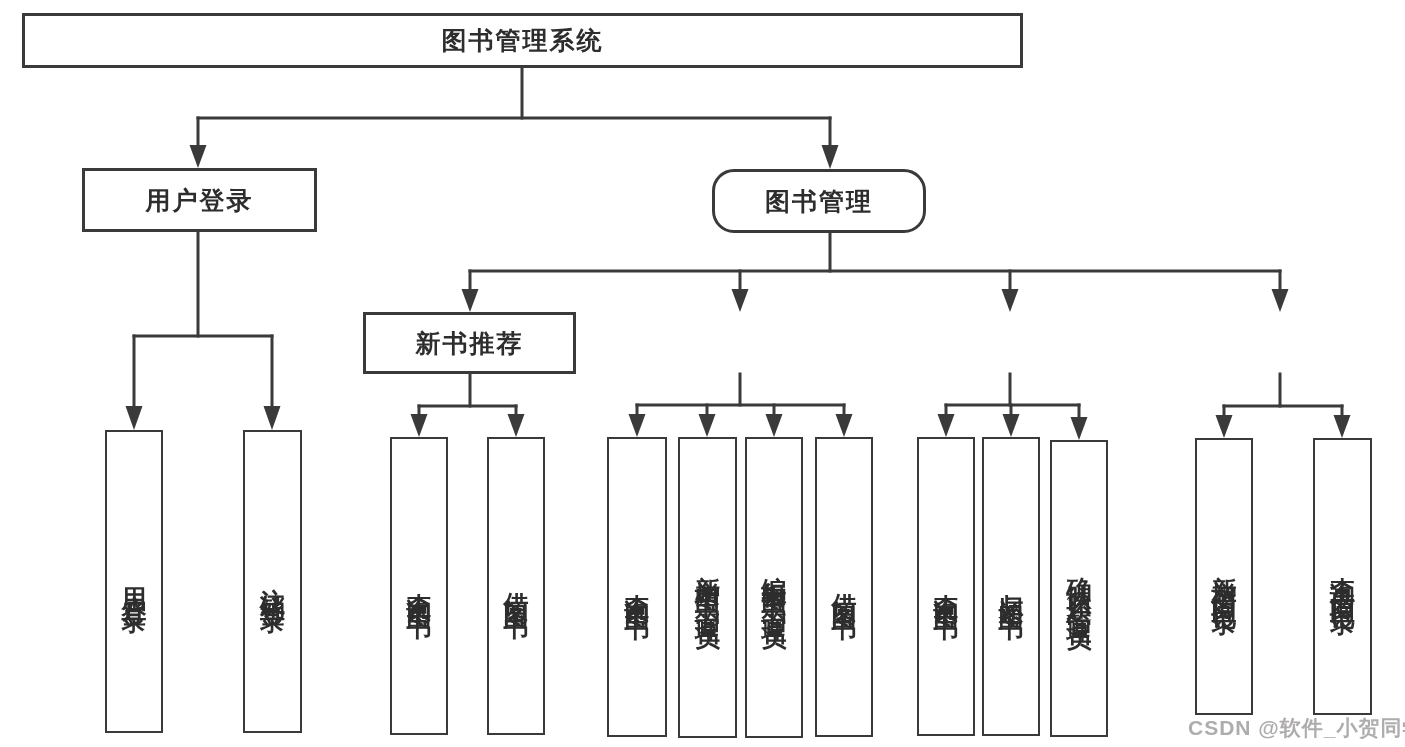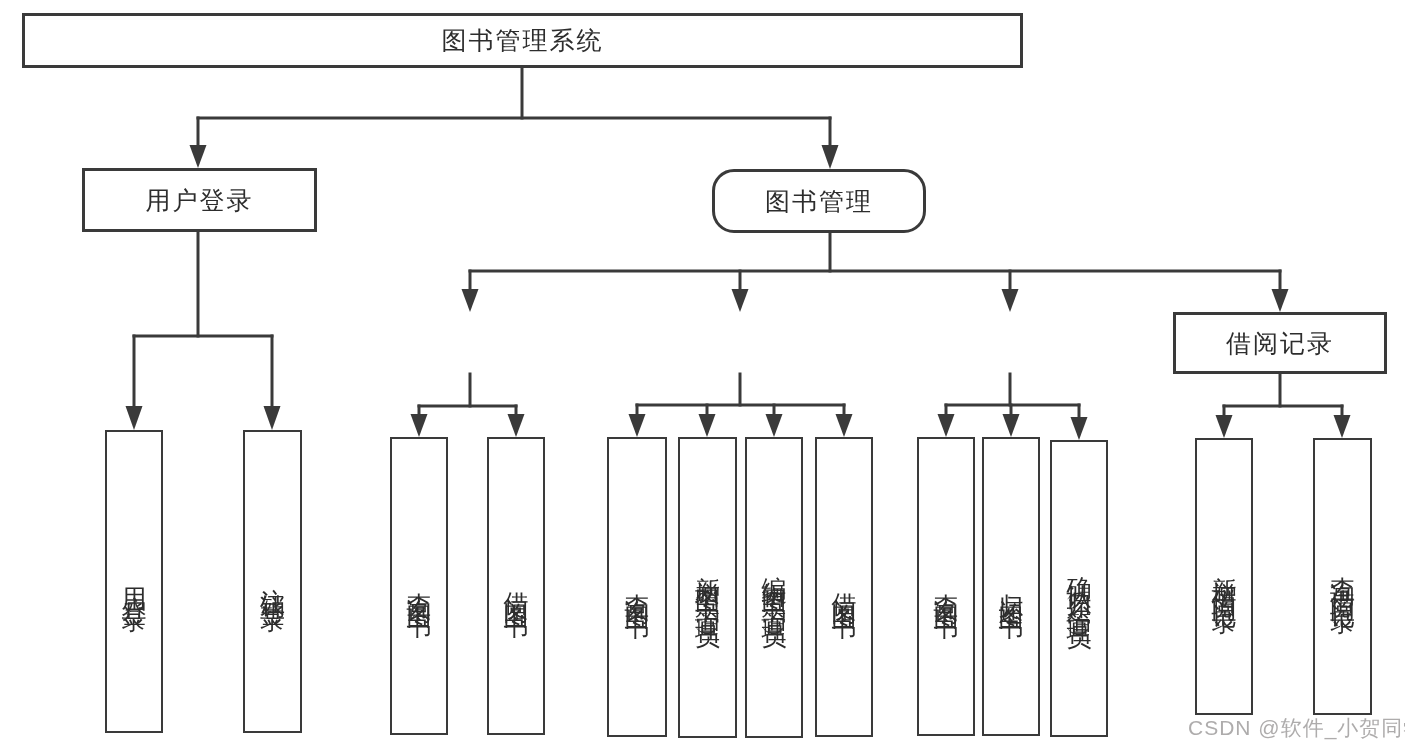--- a/index.html
+++ b/index.html
@@ -7,20 +7,21 @@
     padding: 0;
     background: #ffffff;
     font-family: "Liberation Sans", "DejaVu Sans", sans-serif;
   }
   #canvas {
     position: relative;
     width: 1405px;
     height: 747px;
     background: #ffffff;
     overflow: hidden;
+    font-weight: bold;
   }
   #connectors {
     position: absolute;
     left: 0; top: 0;
     width: 1405px;
     height: 747px;
   }
   .node {
     position: absolute;
     box-sizing: border-box;
@@ -127,21 +128,21 @@
       <line x1="1342" y1="406" x2="1342" y2="416"></line>
       <polygon points="1333.5,415 1350.5,415 1342,438" stroke="none"></polygon>
     </g>
   </svg>
 
   <div class="node" style="left:22px; top:13px; width:1001px; height:55px;">图书管理系统</div>
 
   <div class="node" style="left:82px; top:168px; width:235px; height:64px;">用户登录</div>
   <div class="node" style="left:712px; top:169px; width:214px; height:64px;border-radius:22px;">图书管理</div>
 
-  <div class="node" style="left:1173px; top:312px; width:214px; height:62px;">借阅记录</div>
+  <div class="node" style="left:363px; top:312px; width:213px; height:62px;">新书推荐</div>
 
   <div class="leaf" style="left:105px; top:430px; width:58px; height:303px;">用户登录</div>
   <div class="leaf" style="left:243px; top:430px; width:59px; height:303px;">注销登录</div>
 
   <div class="leaf" style="left:390px; top:437px; width:58px; height:298px;">查询图书</div>
   <div class="leaf" style="left:487px; top:437px; width:58px; height:298px;">借阅图书</div>
 
   <div class="leaf" style="left:607px; top:437px; width:60px; height:300px;">查询图书</div>
   <div class="leaf" style="left:678px; top:437px; width:59px; height:301px;">新增图书（管理员）</div>
   <div class="leaf" style="left:745px; top:437px; width:58px; height:301px;">编辑图书（管理员）</div>

